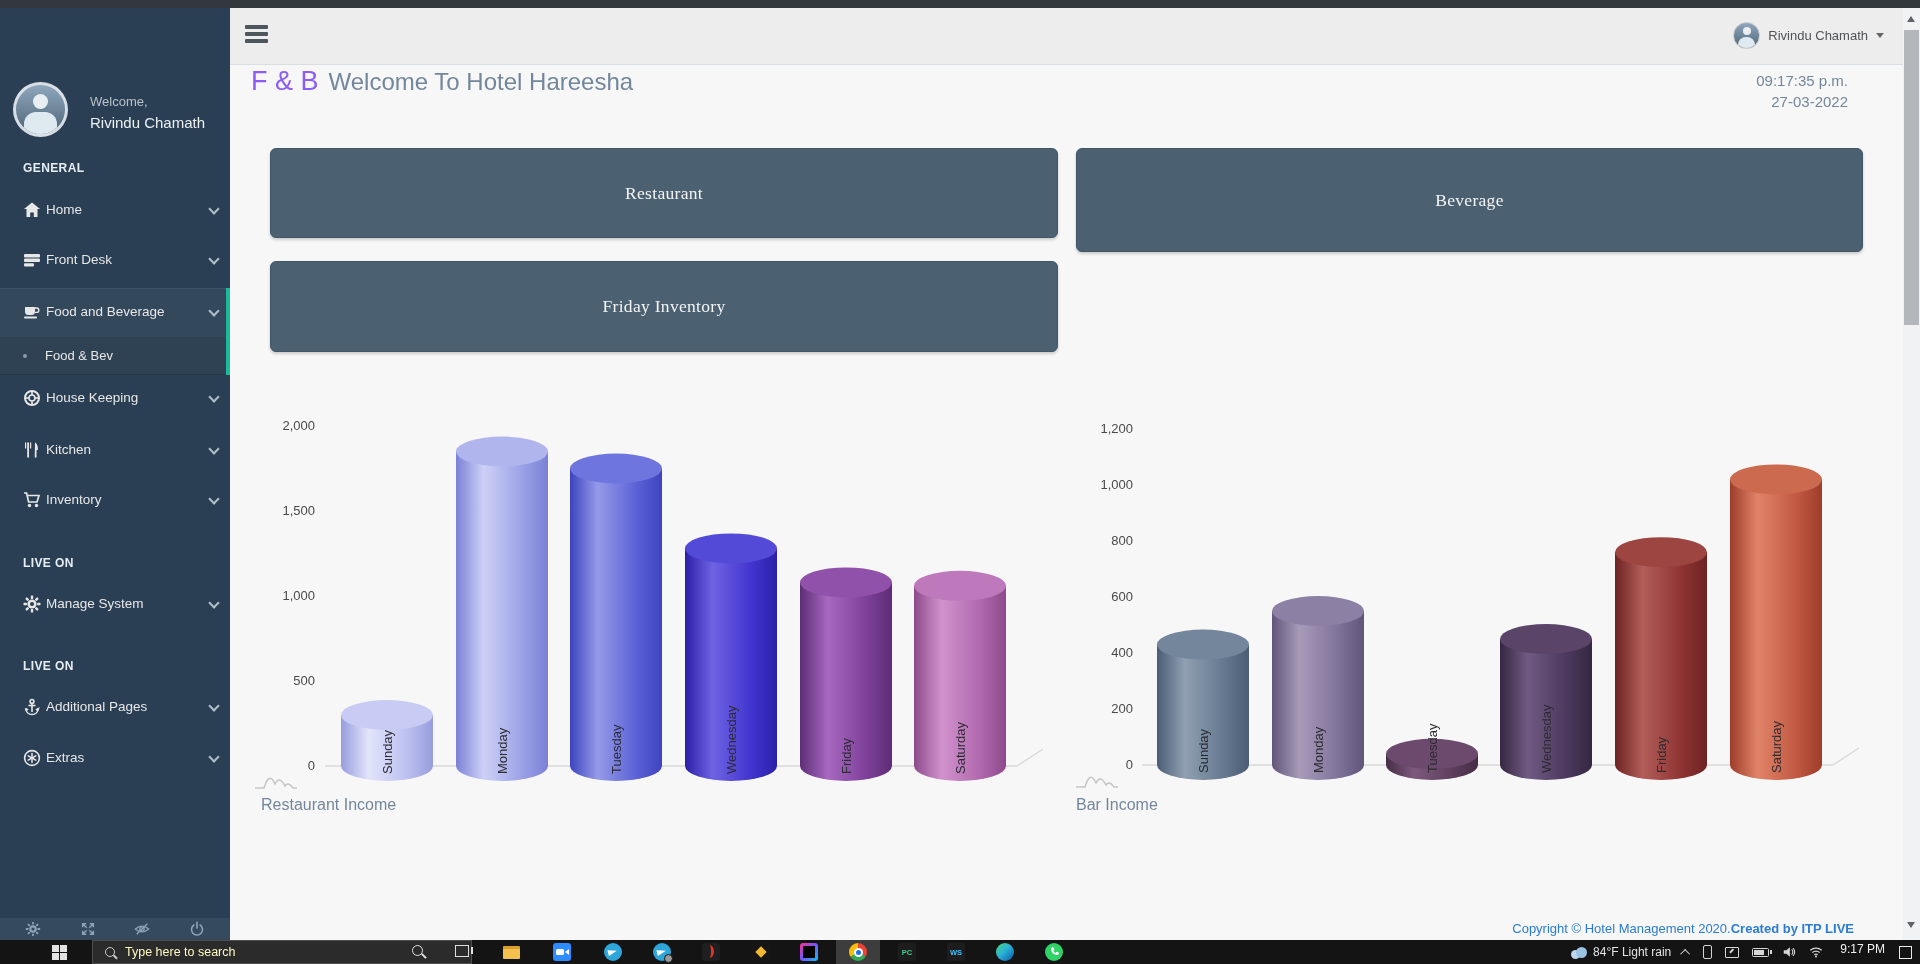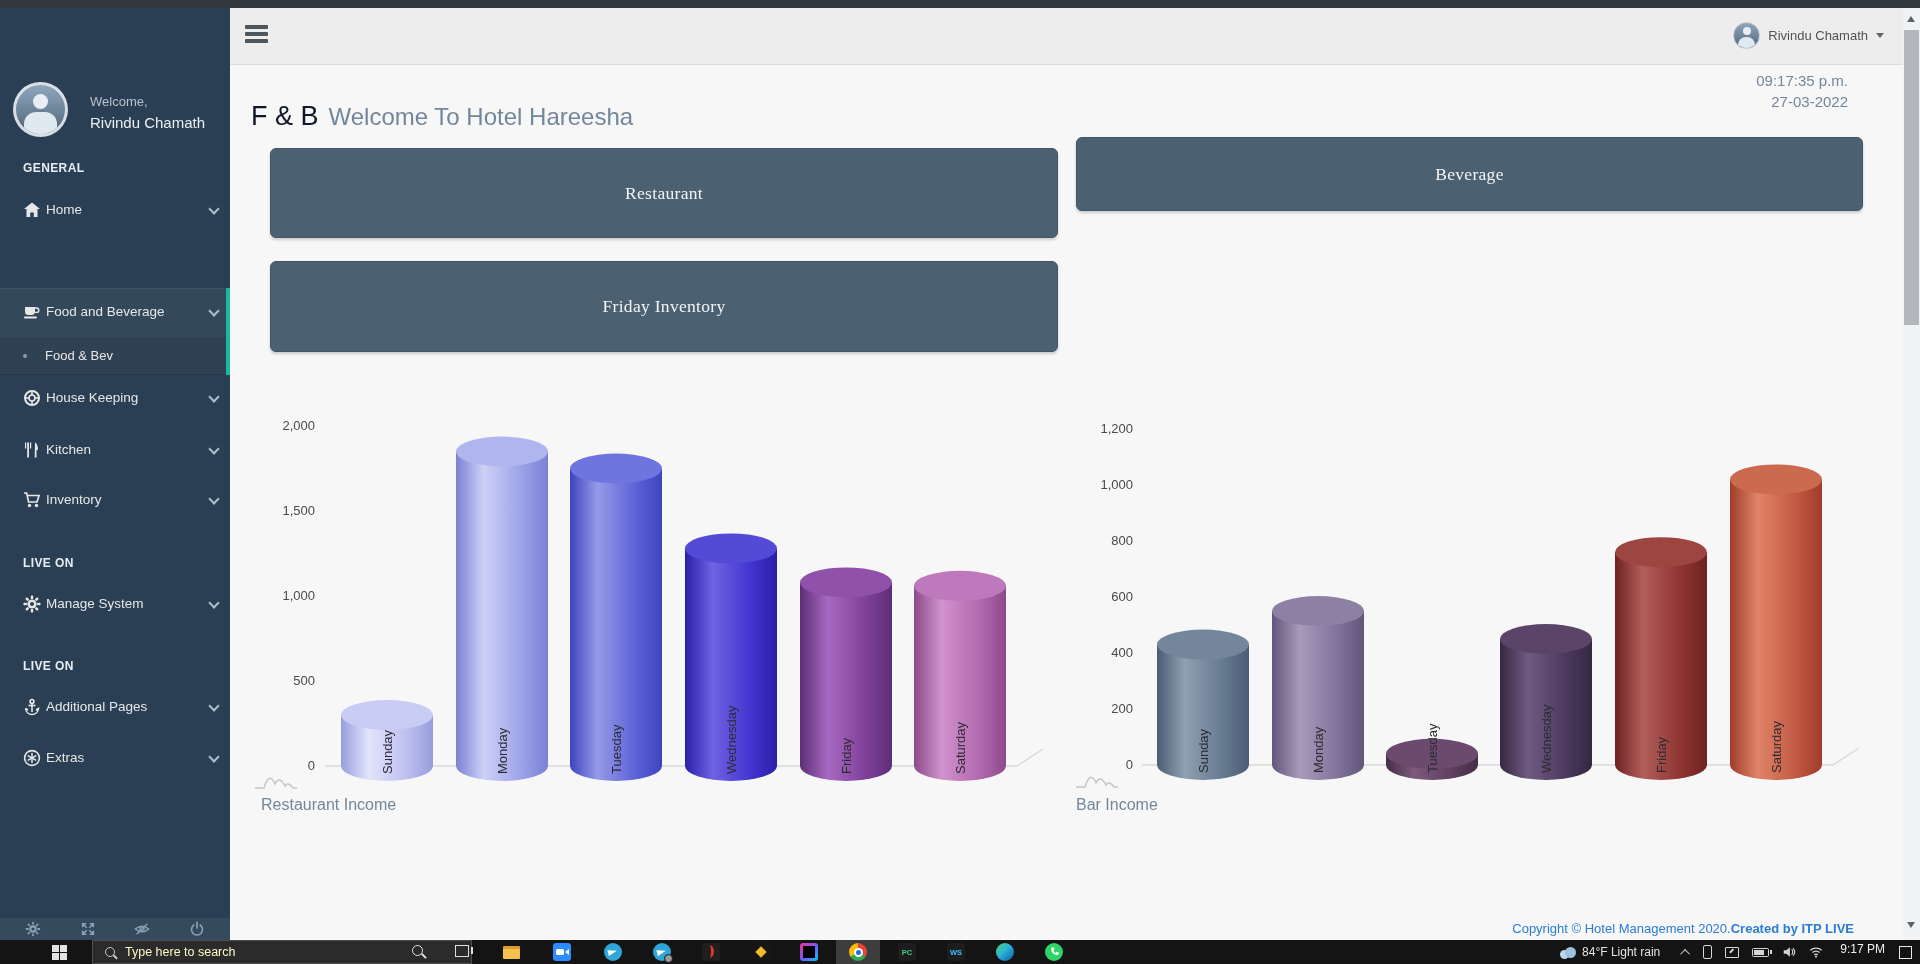--- a/index.html
+++ b/index.html
@@ -45,28 +45,28 @@
   .hamburger span { display:block; width:23px; height:3.6px; background:#4D555D; border-radius:1px; margin-bottom:3.6px; }
   .user-chip { position:absolute; right:36px; top:14px; display:flex; align-items:center; gap:8px; cursor:pointer; }
   .avatar-sm { width:27px; height:27px; border-radius:50%; background:linear-gradient(180deg,#8fa7bd,#4e6578); position:relative; overflow:hidden; border:1px solid #c9c9c9; }
   .avatar-sm::before { content:""; position:absolute; left:9px; top:4px; width:8px; height:8px; border-radius:50%; background:#e9eef2; }
   .avatar-sm::after { content:""; position:absolute; left:4px; top:14px; width:17px; height:12px; border-radius:8px 8px 0 0; background:#dfe9f0; }
   .user-chip .uname { font-size:13px; color:#515356; }
   .caret-down { width:0; height:0; border-left:4px solid transparent; border-right:4px solid transparent; border-top:5px solid #666; }
 
   
   .page-title { position:absolute; left:251px; top:66px; display:flex; align-items:baseline; }
-  .page-title .t1 { font-size:27px; color:#0f172a; margin-right:10px;margin-top:35px; }
+  .page-title .t1 { font-size:27px; color:#8b5cf6; margin-right:10px; }
   .page-title .t2 { font-size:24px; color:#73879C; }
   .clock { position:absolute; right:72px; top:70px; text-align:right; color:#73879C; font-size:15px; line-height:21px; }
   .tile { position:absolute; background:#4B6071; border:1px solid #41566a; border-radius:6px; color:#f4f4f4;
       font-family:"Liberation Serif", serif; font-size:17.5px; letter-spacing:.3px;
       display:flex; align-items:center; justify-content:center; cursor:pointer; box-shadow:0 2px 3px rgba(0,0,0,.18); }
   .tile1 { left:270px; top:148px; width:788px; height:90px; }
-  .tile2 { left:1076px; top:137px; width:787px; height:74px; }
+  .tile2 { left:1076px; top:148px; width:787px; height:104px; }
   .tile3 { left:270px; top:261px; width:788px; height:91px; }
   .tile4 { left:1076px; top:261px; width:787px; height:91px; }
   .chart-svg { position:absolute; }
   #chart0 { left:205px; top:340px; }
   #chart1 { left:1060px; top:340px; }
   .copyright { position:absolute; top:921px; right:66px; font-size:13px; color:#2a7cd4; }
   .copyright .created { font-weight:bold; }
 
   
   .sb { position:absolute; right:0; top:8px; width:17px; height:932px; background:#f1f2f4; z-index:45; }
@@ -113,21 +113,21 @@
   .i-pc .ltr { color:#35d48a; }
   .i-ws .ltr { color:#3bc1ff; }
   .i-edge .ic-circle { background:linear-gradient(135deg,#49d668 0%,#2bb3d8 45%,#0a59a4 100%); }
   .i-wa .ic-circle { background:#2fd366; display:flex; align-items:center; justify-content:center; }
   .i-wa svg { width:11px; height:11px; }
 
   .tray { position:absolute; right:0; top:0; height:24px; display:flex; align-items:center; }
   .cloud { position:relative; width:18px; height:11px; margin-right:6px; }
   .cloud::before { content:""; position:absolute; left:2px; top:3px; width:9px; height:9px; border-radius:50%; background:#bcd6ec; }
   .cloud::after { content:""; position:absolute; left:7px; top:0px; width:11px; height:11px; border-radius:50%; background:#9cc2e2; }
-  .weather-text { font-size:12px; color:#e3e3e3; margin-right:23px; white-space:nowrap; }
+  .weather-text { font-size:12px; color:#e3e3e3; margin-right:12px; white-space:nowrap; }
   .tray-ic { margin-right:13px; position:relative; cursor:pointer; }
   .chev-up { width:7px; height:7px; border-left:1.8px solid #d6d6d6; border-top:1.8px solid #d6d6d6; transform:rotate(45deg) translateY(2px); }
   .ph { width:9px; height:14px; border:1.5px solid #d6d6d6; border-radius:2px; }
   .cast { width:14px; height:11px; border:1.5px solid #d6d6d6; border-radius:1px; position:relative; }
   .cast::after { content:""; position:absolute; left:3px; top:2px; width:5px; height:1.5px; background:#d6d6d6; transform:rotate(-45deg); }
   .batt { width:17px; height:9px; border:1.5px solid #d6d6d6; border-radius:1.5px; position:relative; }
   .batt::before { content:""; position:absolute; right:-4px; top:1.5px; width:2px; height:4px; background:#d6d6d6; }
   .batt::after { content:""; position:absolute; left:1px; top:1px; width:10px; height:5px; background:#d6d6d6; }
   .tray-svg svg { width:14px; height:14px; display:block; }
   .tray-time { font-size:12px; color:#f2f2f2; margin:0 14px 6px 4px; white-space:nowrap; }
@@ -144,20 +144,29 @@
     <div class="welcome-label">Welcome,</div>
     <div class="profile-name">Rivindu Chamath</div>
 
     <div class="section-label" style="top:161px">GENERAL</div>
 
     <div class="nav-item" style="top:189px">
       <span class="nicon"><svg viewBox="0 0 18 18" xmlns="http://www.w3.org/2000/svg">
             <path d="M9 1.5 L17 8 H14.5 V16 H10.8 V11.5 H7.2 V16 H3.5 V8 H1 Z" fill="#E7E7E7"></path>
           </svg></span>
       <span class="nlabel">Home</span>
+      <span class="chev"></span>
+    </div>
+    <div class="nav-item" style="top:239px">
+      <span class="nicon"><svg viewBox="0 0 18 18" xmlns="http://www.w3.org/2000/svg">
+            <rect x="1" y="3" width="16" height="3.4" rx="1" fill="#E7E7E7"></rect>
+            <rect x="1" y="7.6" width="16" height="3.4" rx="1" fill="#E7E7E7"></rect>
+            <rect x="1" y="12.2" width="10" height="3.4" rx="1" fill="#E7E7E7"></rect>
+          </svg></span>
+      <span class="nlabel">Front Desk</span>
       <span class="chev"></span>
     </div>
 
     <div class="nav-active-wrap"></div>
     <div class="teal-bar"></div>
     <div class="nav-item" style="top:291px">
       <span class="nicon"><svg viewBox="0 0 18 18" xmlns="http://www.w3.org/2000/svg">
             <path d="M2 4 h10 v4.5 a3.5 3.5 0 0 1 -3.5 3.5 h-3 A3.5 3.5 0 0 1 2 8.5 Z" fill="#E7E7E7"></path>
             <path d="M12 5 h1.6 a2.2 2.2 0 0 1 0 4.4 H12" fill="none" stroke="#E7E7E7" stroke-width="1.4"></path>
             <rect x="1" y="13.6" width="13" height="1.8" rx="0.9" fill="#E7E7E7"></rect>

